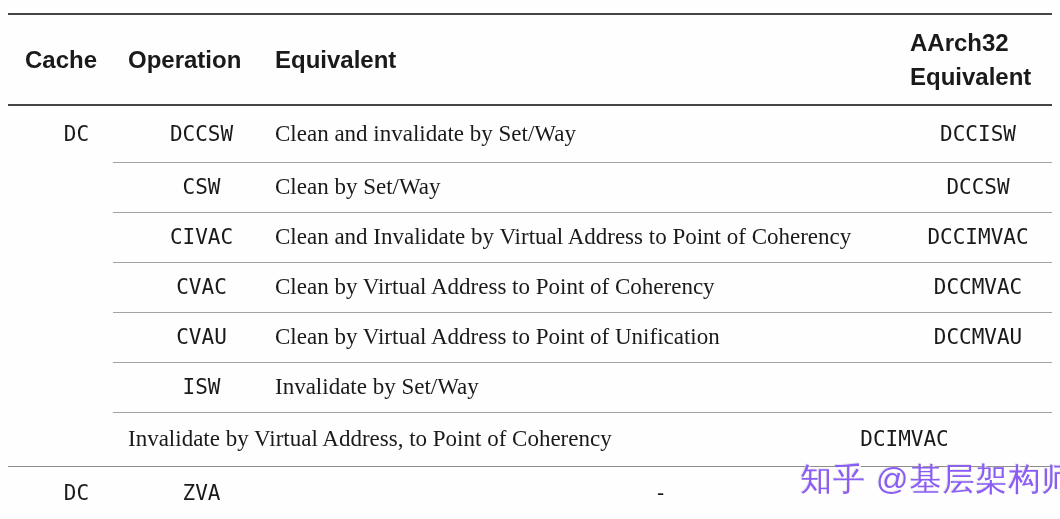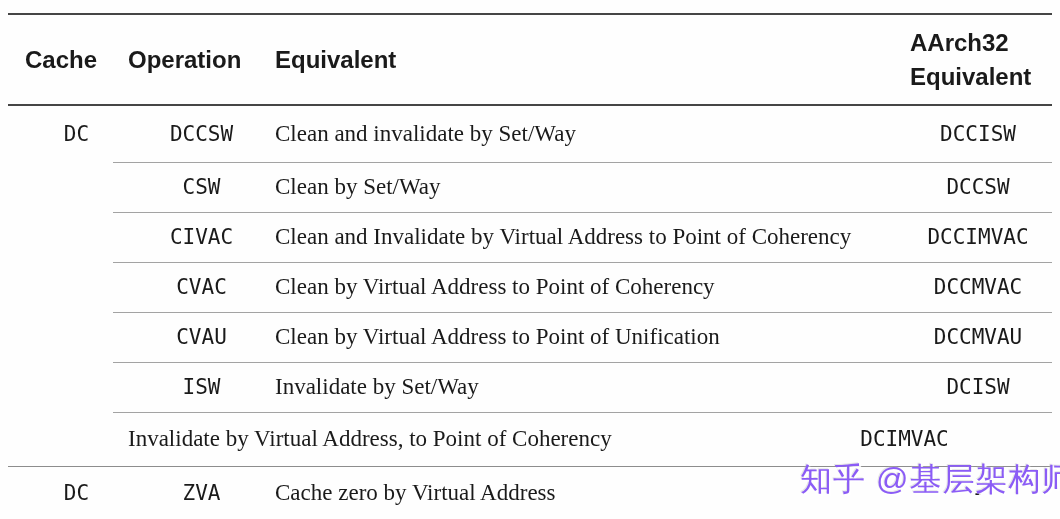--- a/index.html
+++ b/index.html
@@ -131,32 +131,30 @@
       <div class="col-cache mono"></div>
       <div class="col-operation mono">CVAU</div>
       <div class="col-description body-text">Clean by Virtual Address to Point of Unification</div>
       <div class="col-aarch32 mono">DCCMVAU</div>
     </div>
 
     <div class="tr data-row divider-partial">
       <div class="col-cache mono"></div>
       <div class="col-operation mono">ISW</div>
       <div class="col-description body-text">Invalidate by Set/Way</div>
-      <div class="col-aarch32 mono">DCISW</div>
     </div>
 
     <div class="tr data-row divider-partial row-ivac">
       <div class="col-cache mono"></div>
       <div class="col-description body-text">Invalidate by Virtual Address, to Point of Coherency</div>
       <div class="col-aarch32 mono">DCIMVAC</div>
     </div>
 
     <div class="tr data-row divider-full row-last">
       <div class="col-cache mono">DC</div>
       <div class="col-operation mono">ZVA</div>
-      <div class="col-description body-text">Cache zero by Virtual Address</div>
       <div class="col-aarch32 mono">-</div>
     </div>
 
   </div>
 
   <div class="watermark">知乎 @基层架构师</div>
 </div>
 
 </body></html>

